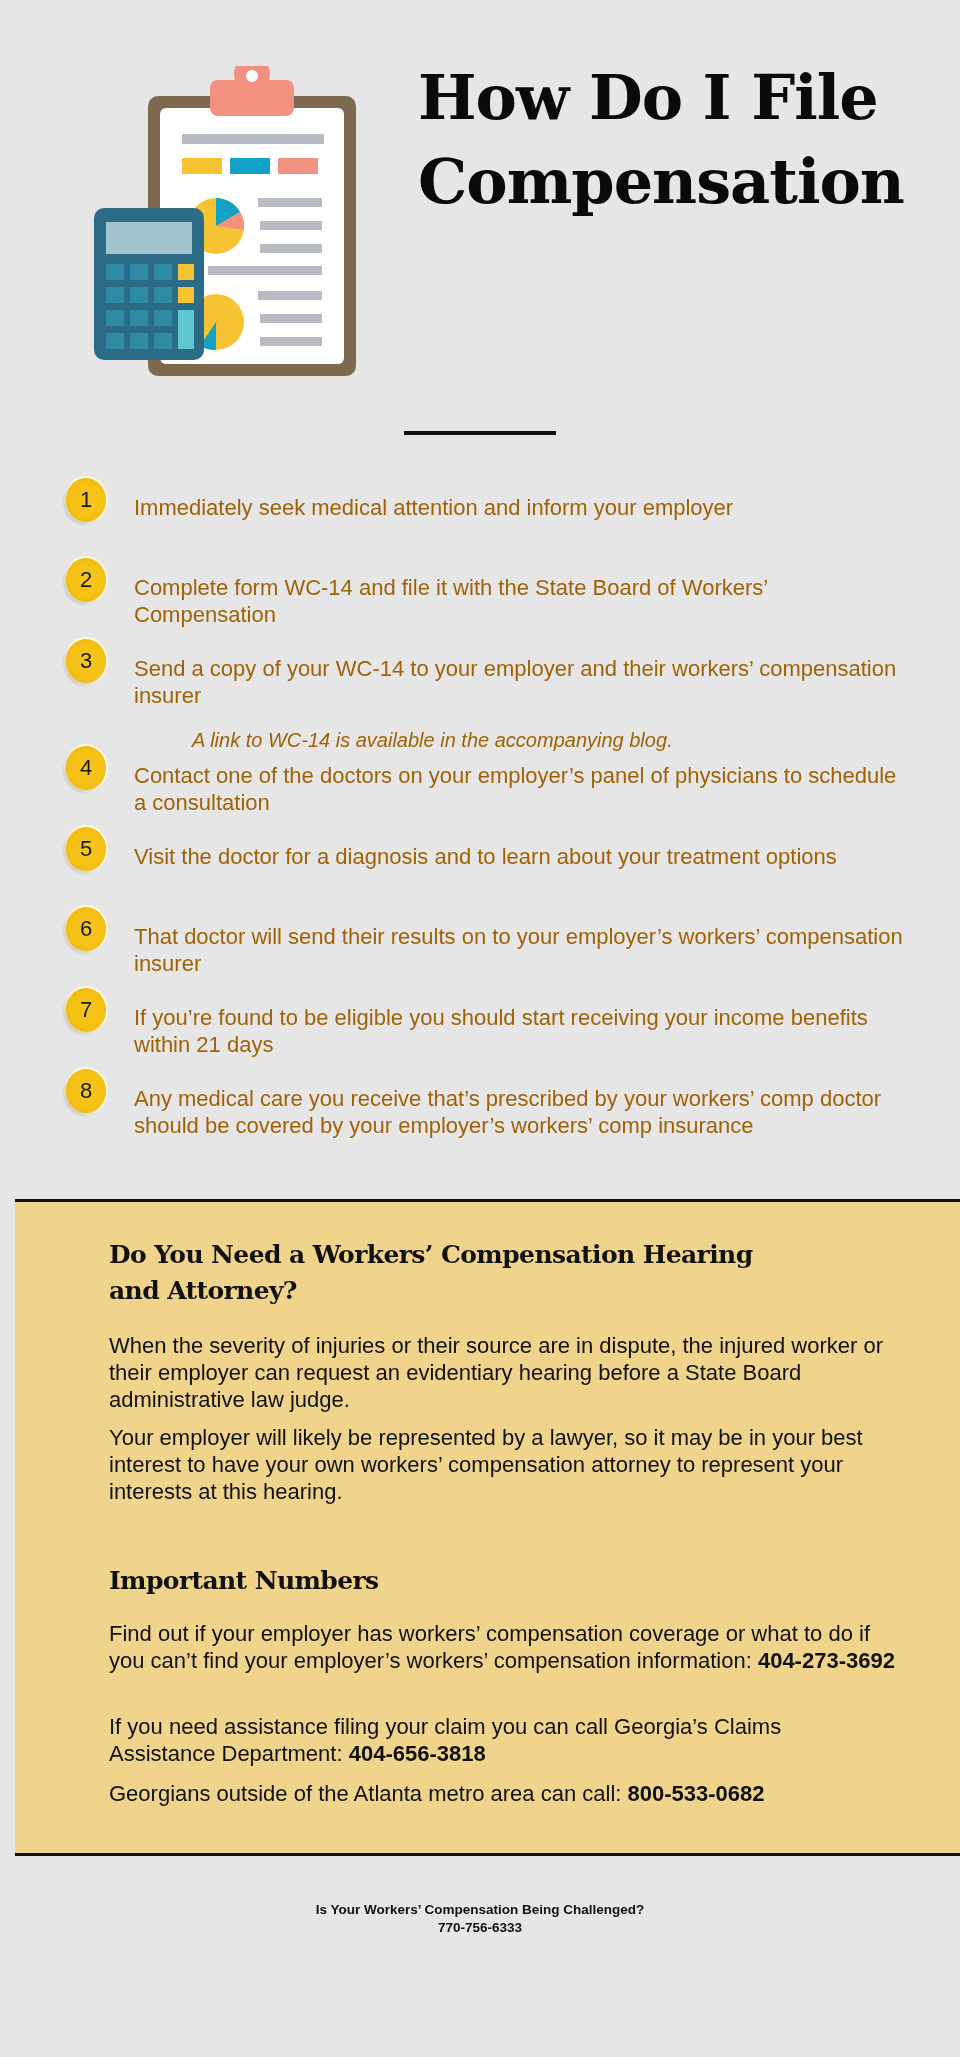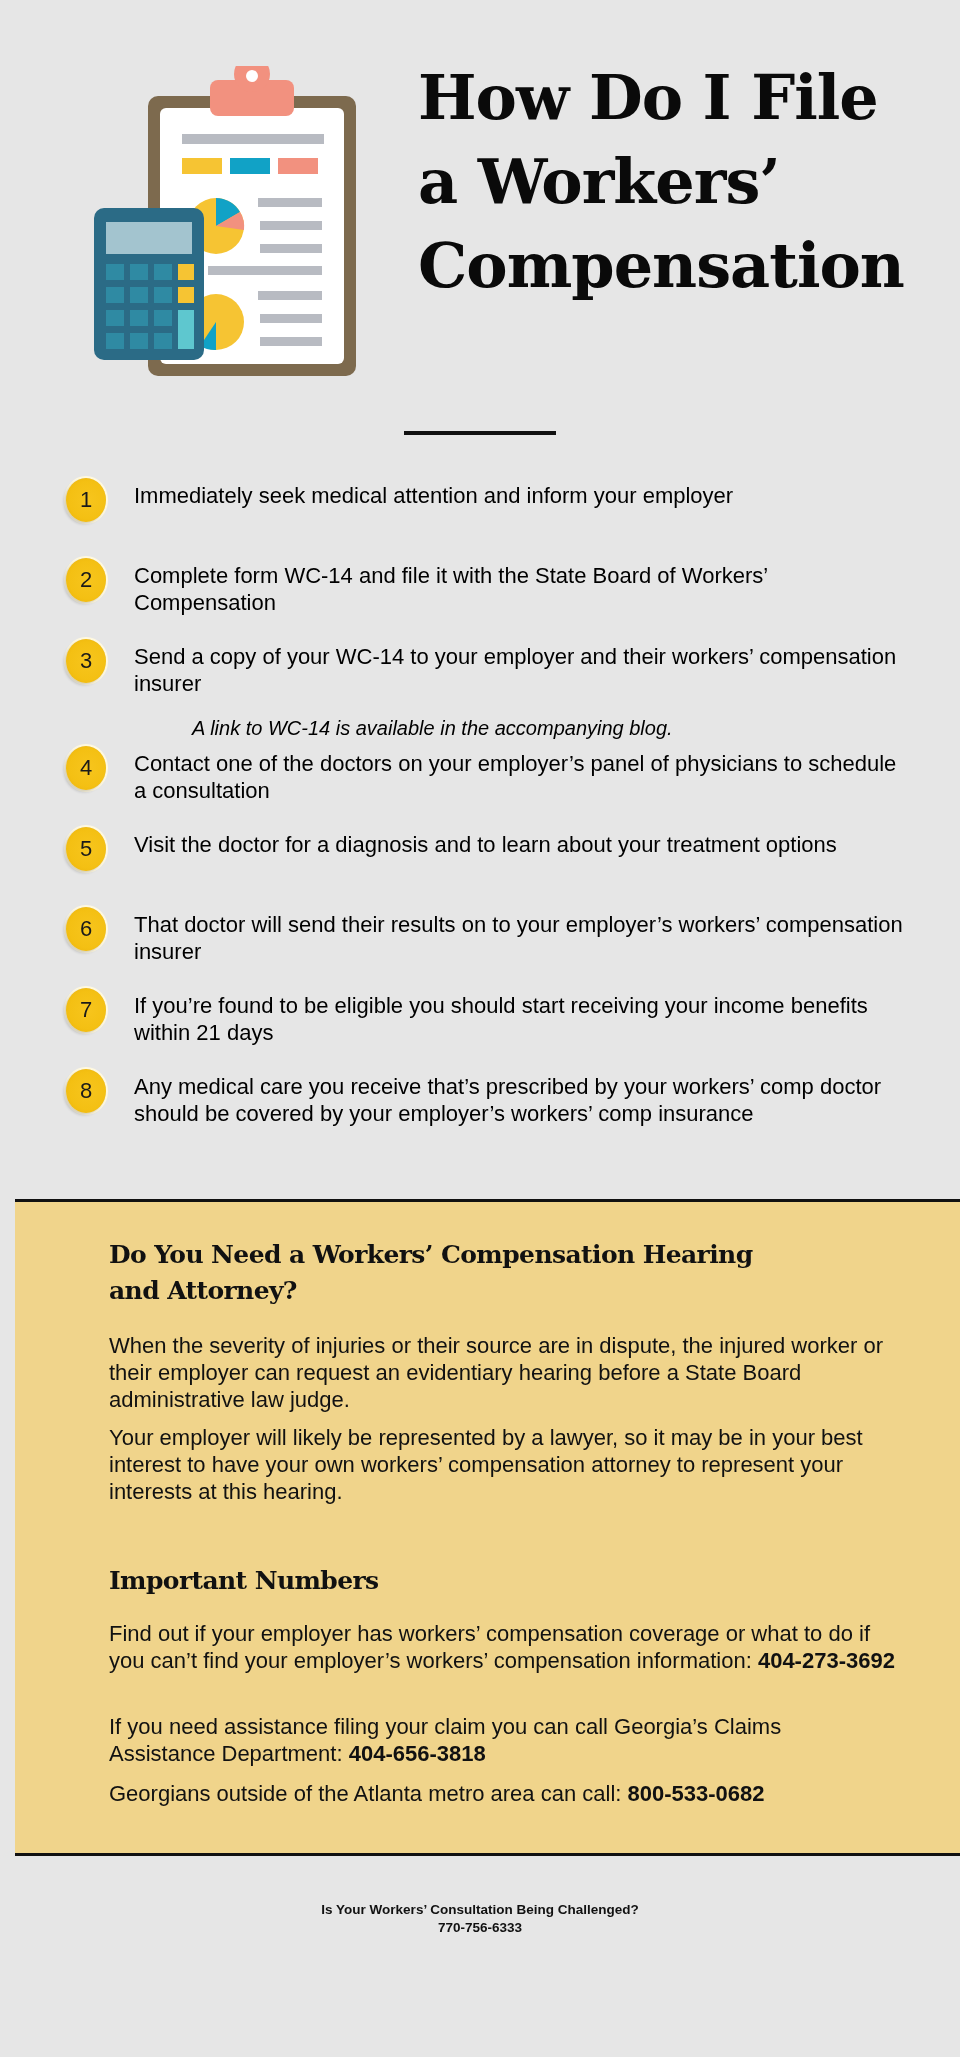--- a/index.html
+++ b/index.html
@@ -26,22 +26,22 @@
     .step { position: absolute; left: 66px; width: 840px; }
     .badge {
       position: absolute; left: 0; top: 0; width: 40px; height: 44px;
       border-radius: 50%;
       background: radial-gradient(circle at 55% 50%, #f7c51d 0%, #f4c013 60%, #eab00a 100%);
       box-shadow: -2px 2px 3px rgba(0,0,0,0.18), 0 0 0 2px #fff9e0;
       display: flex; align-items: center; justify-content: center;
       font-family: "Liberation Sans", sans-serif; font-size: 22px; color: #1a1a1a;
     }
     .step-text {
-      position: absolute; left: 68px; top: 4px; width: 780px;
-      font-family: "Liberation Sans", sans-serif; font-size: 22px; line-height: 27px; color: #000000;
+      position: absolute; left: 68px; top: 16px; width: 780px;
+      font-family: "Liberation Sans", sans-serif; font-size: 22px; line-height: 27px; color: #a16207;
     }
     .step-note {
       display: block; margin-left: 58px; margin-top: 18px;
       font-style: italic; font-size: 20px; line-height: 27px;
     }
 
     
     .panel {
       position: absolute; left: 15px; top: 1199px; width: 960px; height: 657px;
       background: #f0d48b; border-top: 3px solid #111; border-bottom: 3px solid #111;
@@ -124,21 +124,20 @@
           <rect x="42" y="267" width="18" height="16"></rect>
           <rect x="66" y="267" width="18" height="16"></rect>
       </g>
       <rect x="90" y="198" width="16" height="16" fill="#f6c433"></rect>
       <rect x="90" y="221" width="16" height="16" fill="#f6c433"></rect>
       <rect x="90" y="244" width="16" height="39" fill="#5ec7cf"></rect>
     </svg>
 
     <h1 class="title">
       <span style="display:block">How Do I File</span>
-      <span style="display:block">a Workers’</span>
       <span style="display:block">Compensation</span>
     </h1>
     <div class="title-rule"></div>
   </div>
 
   <div class="steps">
     <div class="step" style="top:8px">
       <div class="badge">1</div>
       <div class="step-text">Immediately seek medical attention and inform your employer</div>
     </div>
@@ -193,20 +192,20 @@
       <b>404-656-3818</b>
     </p>
     <p class="panel-p" style="top:578px">
       <span>Georgians outside of the Atlanta metro area can call:</span>
       <b>800-533-0682</b>
     </p>
   </div>
 
   <div class="footer">
     <div class="cta">
-      <div>Is Your Workers’ Consultation Being Challenged?</div>
+      <div>Is Your Workers’ Compensation Being Challenged?</div>
       <div>770-756-6333</div>
     </div>
     <div class="logo">Dressie Law Firm</div>
     <div class="logo-sub">• INJURY ATTORNEYS •</div>
   </div>
 
 </div>
 
 </body></html>

